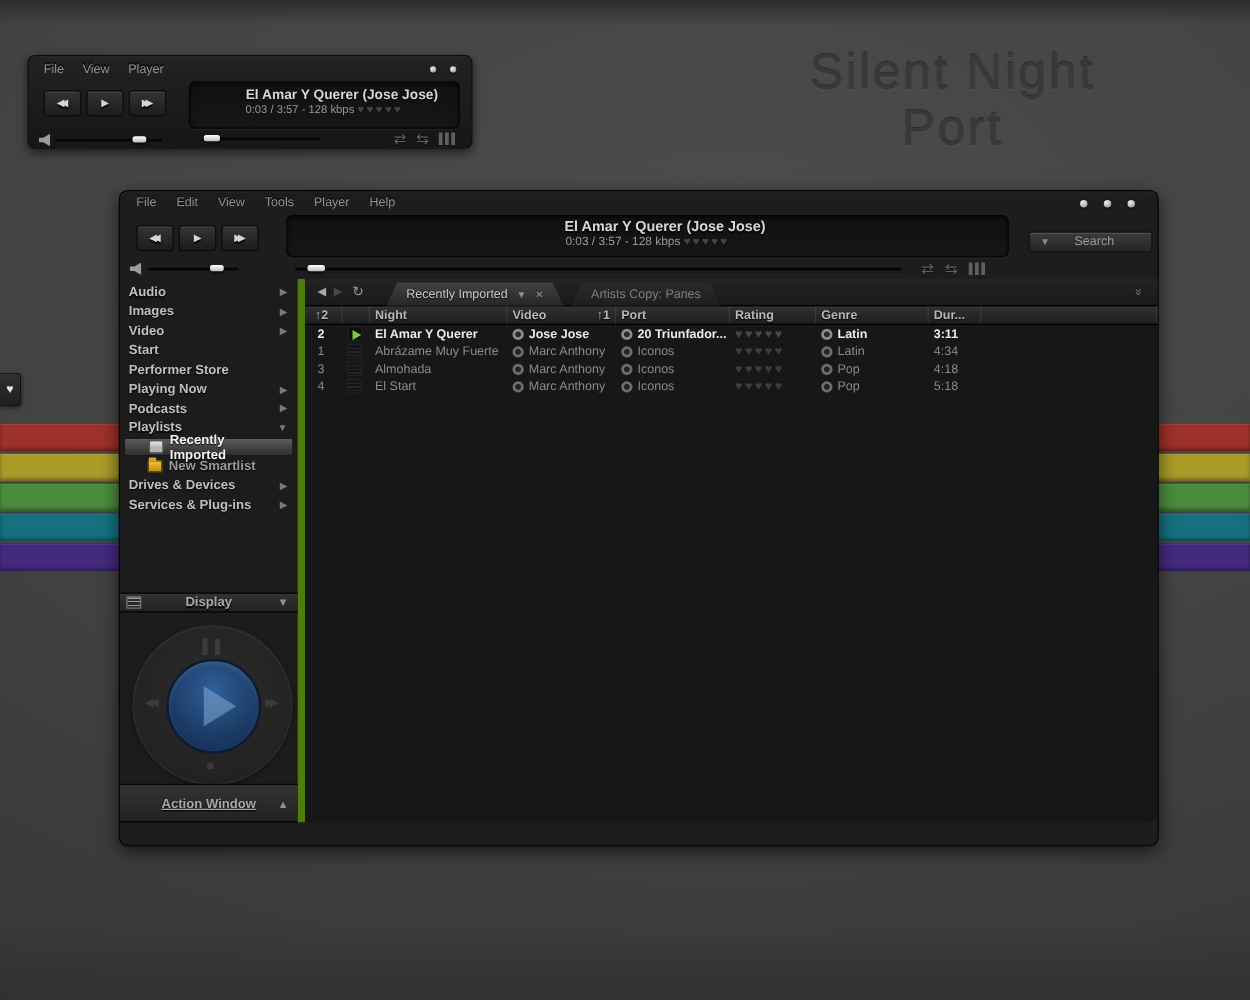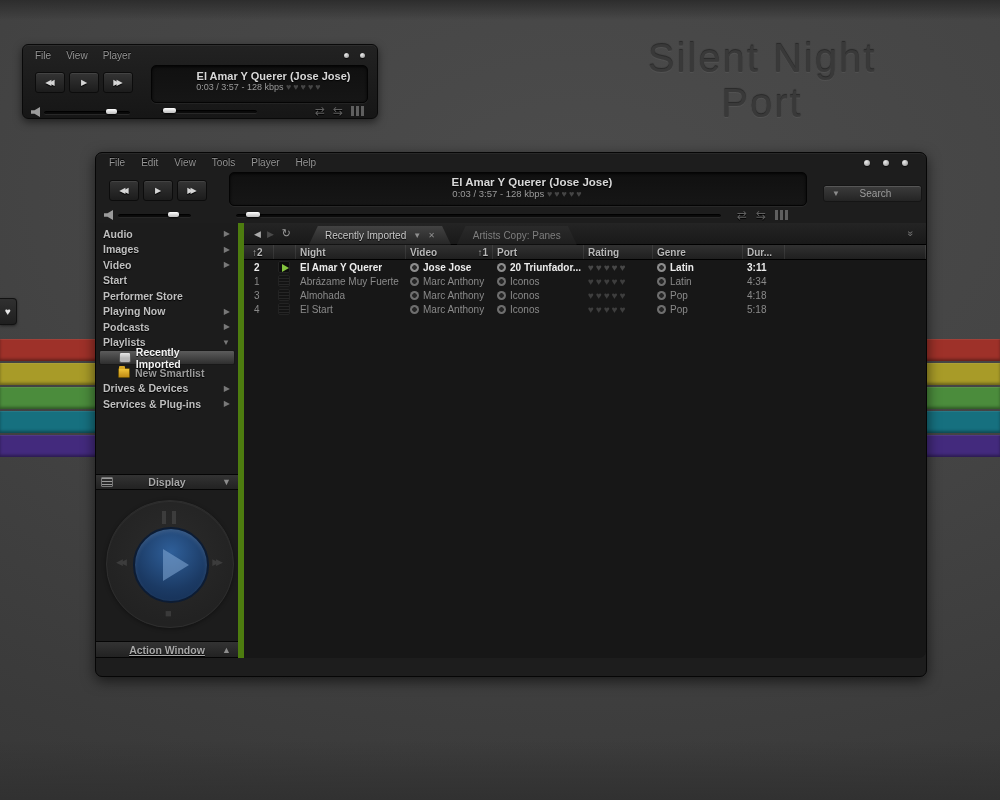--- a/index.html
+++ b/index.html
@@ -306,21 +306,21 @@
         </div>
         <div class="dpad">
           <span class="pause"></span>
           <span class="rw">◀◀</span>
           <span class="ff">▶▶</span>
           <span class="st">■</span>
           <div class="core">
               <span class="tri"></span>
             </div>
         </div>
-        <div class="panel-hdr" style="bottom:0;height:17px;">
+        <div class="panel-hdr" style="bottom:0;height:31px;">
           <span class="cap" style="text-decoration:underline;">Action Window</span>
           <span class="chev">▲</span>
         </div>
       </div>
 
       <div class="content">
         <div class="tabstrip">
           <span class="navic nav-back">◀</span>
           <span class="navic nav-fwd">▶</span>
           <span class="navic nav-ref">↻</span>

